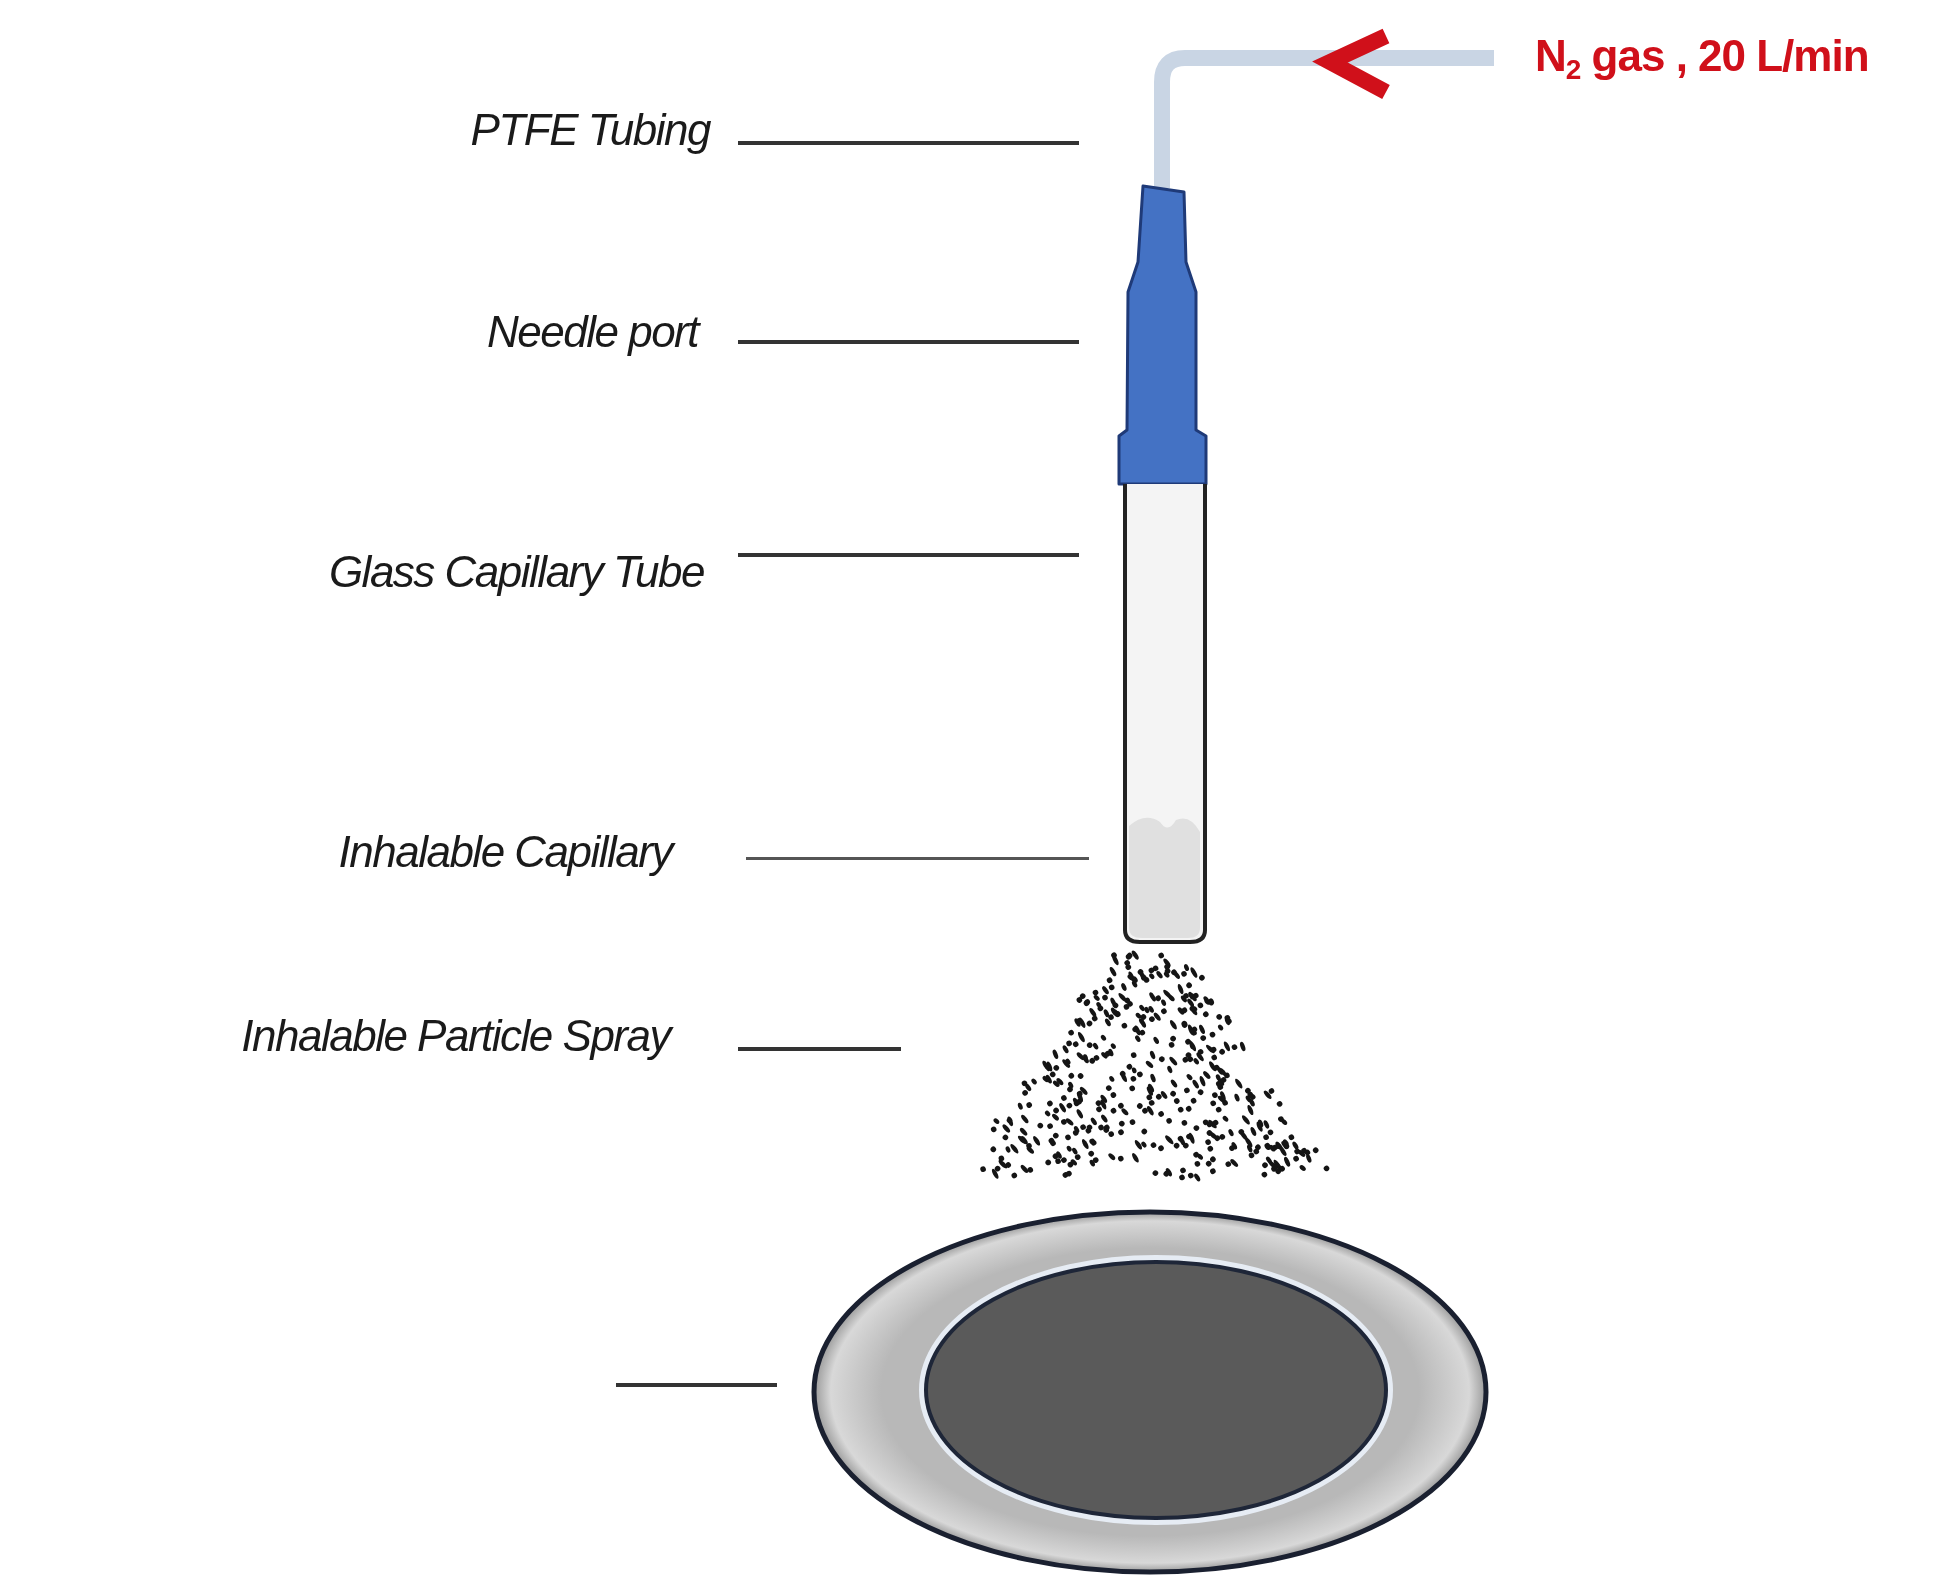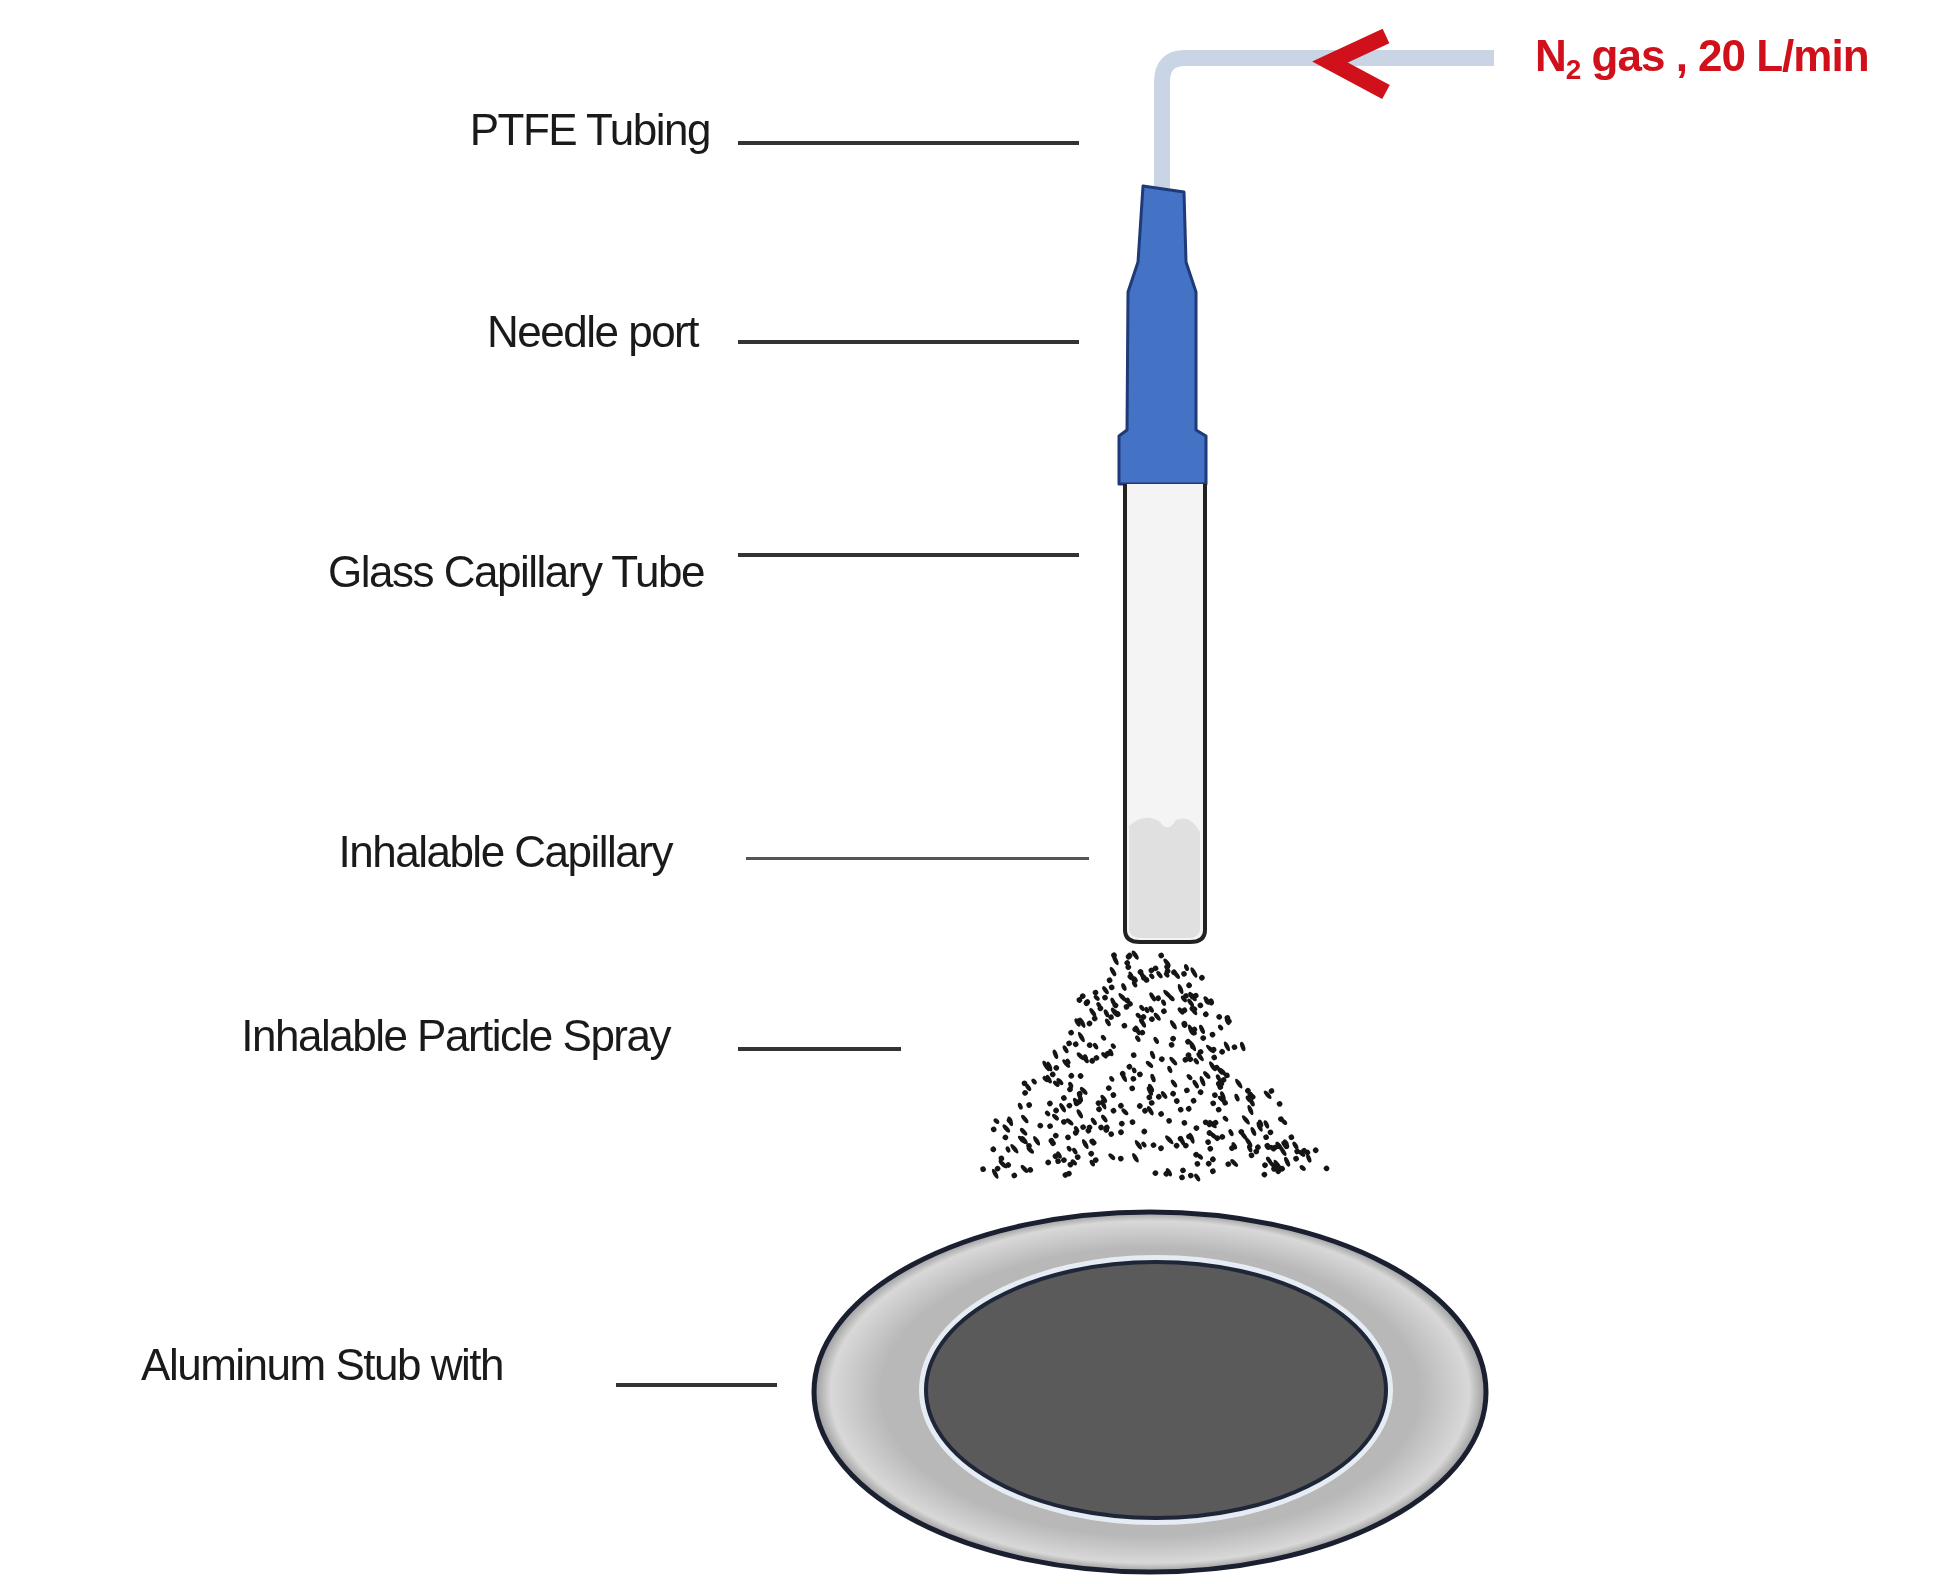--- a/index.html
+++ b/index.html
@@ -1,20 +1,20 @@
 <!DOCTYPE html>
 <html><head>
 <meta charset="utf-8">
 <style>
   html, body { margin:0; padding:0; background:#ffffff; }
   body { width:1944px; height:1584px; position:relative; overflow:hidden;
          font-family:"Liberation Sans", "DejaVu Sans", sans-serif; }
   .label { position:absolute; color:#1a1a1a; font-size:44px; letter-spacing:-1.5px;
            white-space:nowrap; line-height:1; }
-  .label.r { text-align:center; }
+  .label.r { text-align:center;font-style:italic; }
   .leader { position:absolute; height:4px; background:#333333; }
   #diagram { position:absolute; left:0; top:0; }
   .gas { position:absolute; left:1535px; top:34px; color:#d0101a; font-weight:bold;
          font-size:44px; letter-spacing:-1px; white-space:nowrap; line-height:1; }
   .gas sub { font-size:28px; vertical-align:-8px; }
   .stub-label { position:absolute; left:12px; top:1330px; width:620px; text-align:center;
                 color:#1a1a1a; font-size:44px; letter-spacing:-1.5px; line-height:70px; }
 </style>
 </head>
 <body>
@@ -486,19 +486,18 @@
 <div class="label r" style="right:1240px; top:550px;">Glass Capillary Tube</div>
 <div class="leader" style="left:738px; top:553px; width:341px;"></div>
 
 <div class="label r" style="right:1272px; top:830px;">Inhalable Capillary</div>
 <div class="leader" style="left:746px; top:857px; width:343px; height:3px; background:#555;"></div>
 
 <div class="label r" style="right:1274px; top:1014px;">Inhalable Particle Spray</div>
 <div class="leader" style="left:738px; top:1047px; width:163px;"></div>
 
 <div class="stub-label">
-  <div>Aluminum Stub with</div>
 </div>
 <div class="leader" style="left:616px; top:1383px; width:161px;"></div>
 
 <div class="gas">
   <span>N</span><sub>2</sub><span> gas , 20 L/min</span>
 </div>
 
 </body></html>

